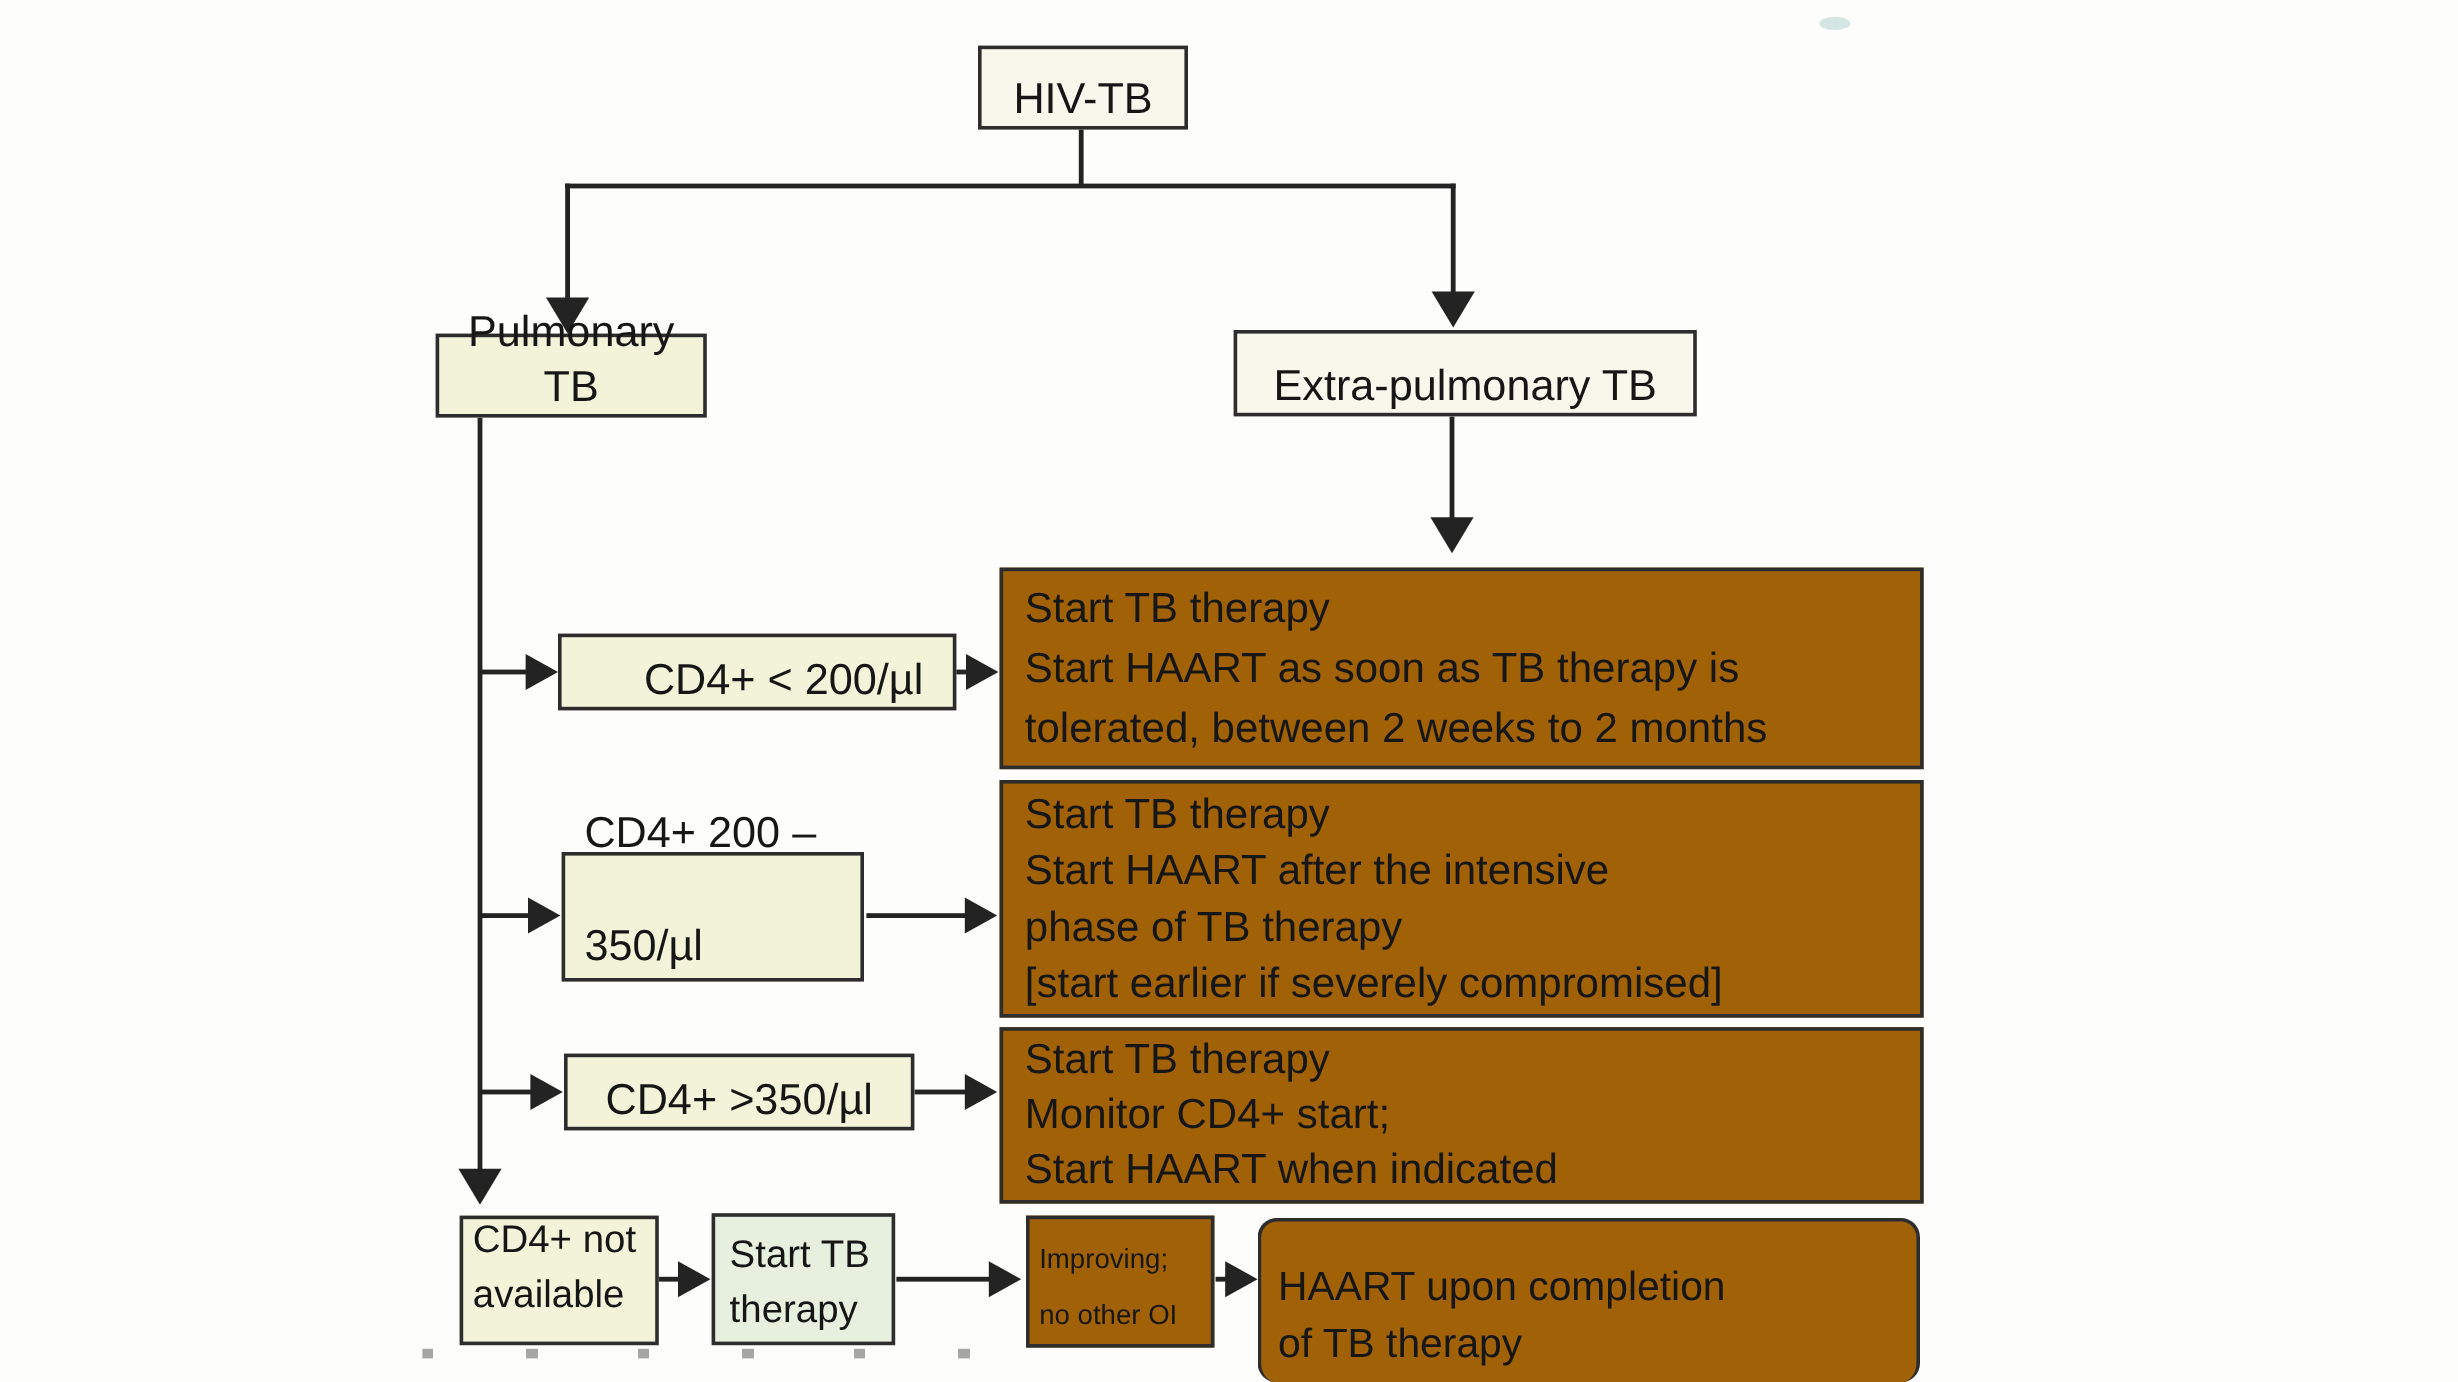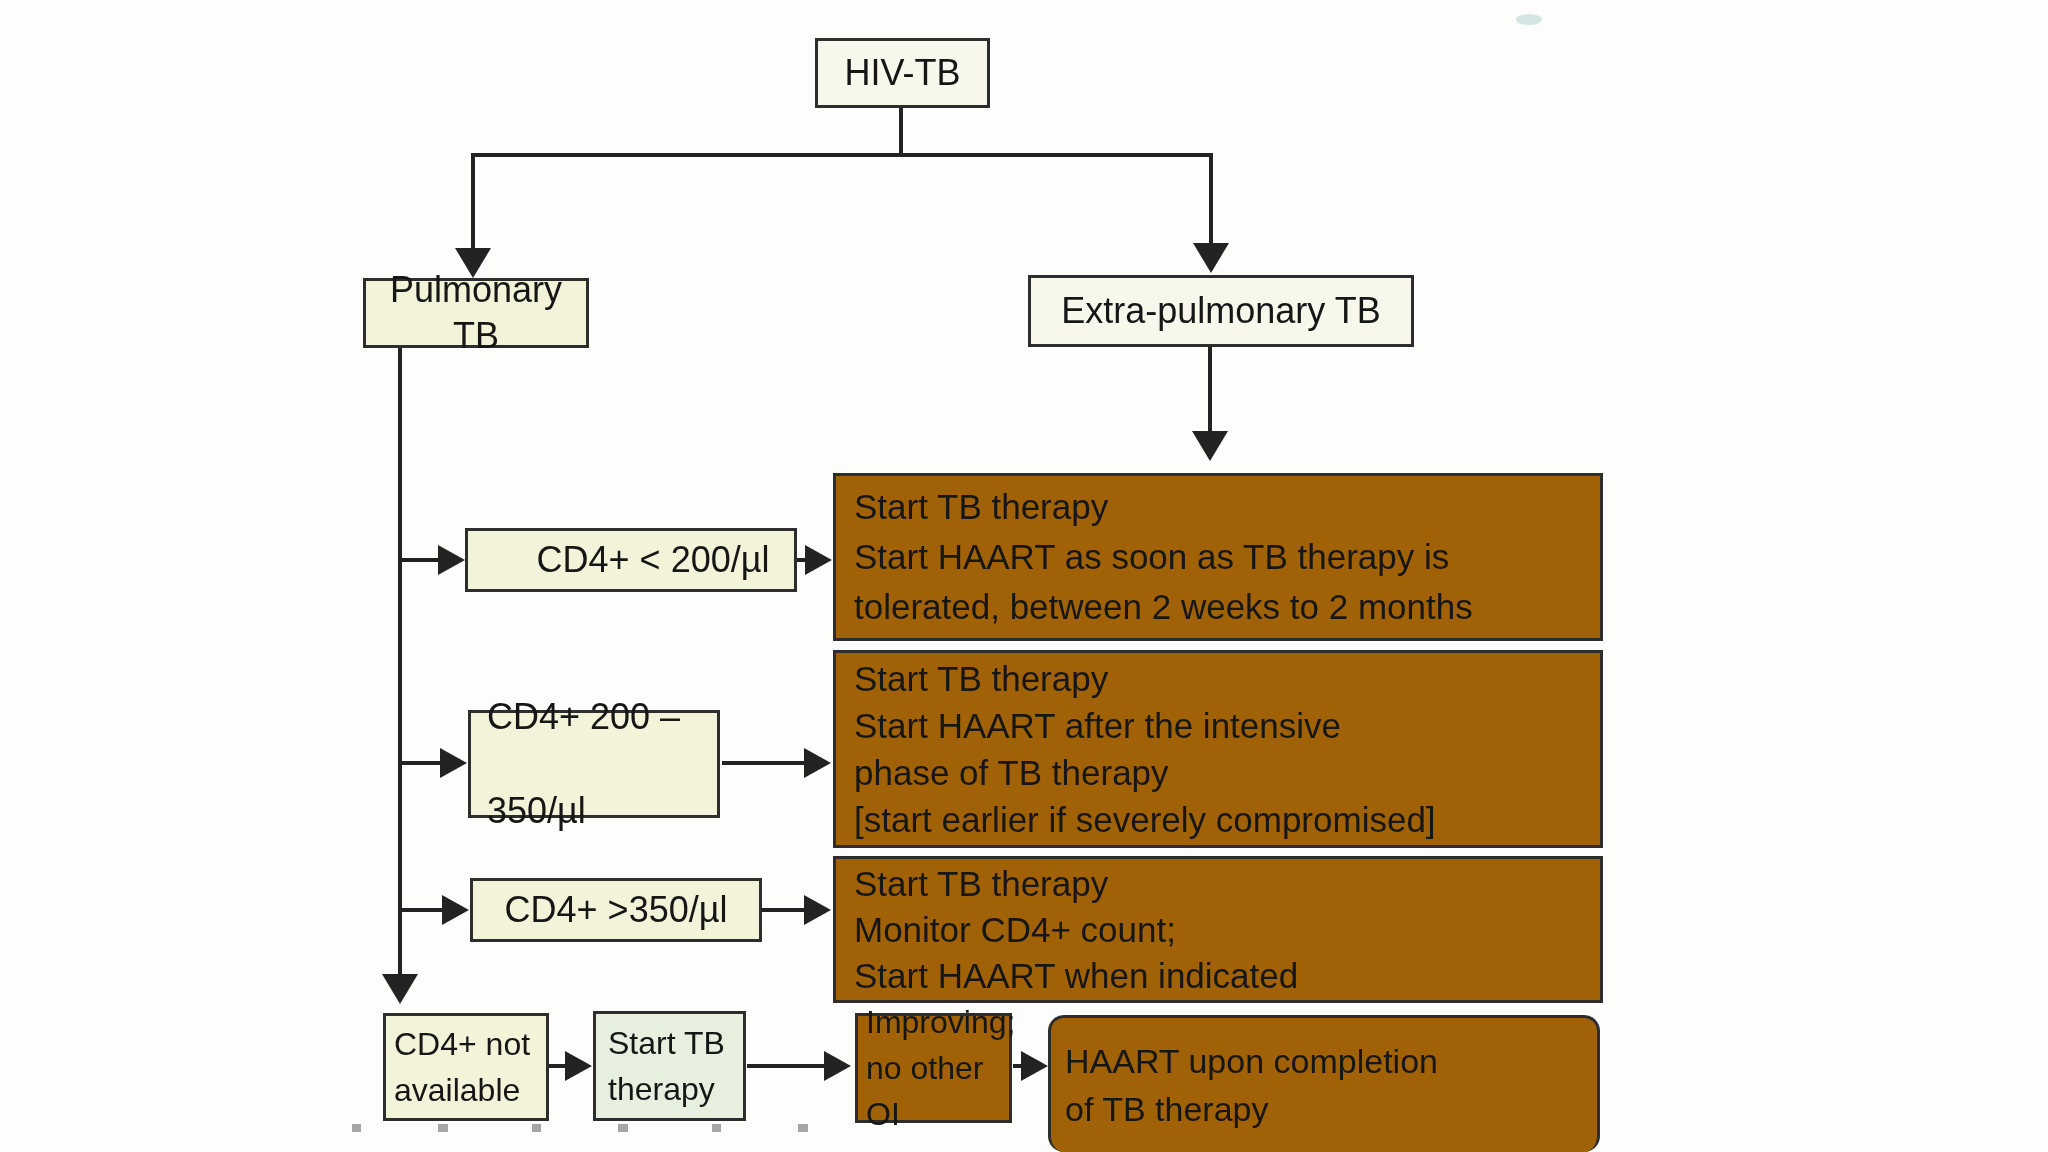--- a/index.html
+++ b/index.html
@@ -13,21 +13,21 @@
     overflow: hidden;
   }
   .node {
     position: absolute;
     box-sizing: border-box;
     border: 3px solid #2d2d2d;
     background: #fbfbf4;
     color: #161616;
     display: flex;
     flex-direction: column;
-    justify-content: center;
+    justify-content: flex-end;
   }
   .node.center { align-items: center; text-align: center; }
   .node.left   { align-items: flex-start; text-align: left; }
   .fill-cream  { background: #f2f3d8; }
   .fill-light  { background: #f7f7ec; }
   .fill-green  { background: #e7f0de; }
   .fill-white  { background: #a16207; }
   .line { position: absolute; background: #232323; }
   .arrow-right {
     position: absolute; width: 0; height: 0;
@@ -38,21 +38,21 @@
   .arrow-down {
     position: absolute; width: 0; height: 0;
     border-left: 18px solid transparent;
     border-right: 18px solid transparent;
     border-top: 30px solid #232323;
   }
   .t36 { font-size: 36px; line-height: 46px; }
   .t35 { font-size: 35px; line-height: 50px; }
   .t34 { font-size: 34px; line-height: 47px; border-radius: 16px; }
   .t32 { font-size: 32px; line-height: 46px; }
-  .t31 { font-size: 32px; line-height: 46px; }
+  .t31 { font-size: 23px; line-height: 46px; }
   
   .caption-fragment {
     position: absolute; left: 352px; top: 1124px; width: 470px; height: 8px;
     opacity: 0.45;
     background: repeating-linear-gradient(90deg,
       #3a3a3a 0 9px, transparent 9px 86px,
       #3a3a3a 86px 96px, transparent 96px 180px);
   }
   .smudge {
     position: absolute; left: 1516px; top: 14px; width: 26px; height: 11px;
@@ -134,21 +134,21 @@
     <div>phase of TB therapy</div>
     <div>[start earlier if severely compromised]</div>
   </div>
 
   <div class="node center fill-cream t36" style="left:470px; top:878px; width:292px; height:64px;">
     <span>CD4+ &gt;350/µl</span>
   </div>
 
   <div class="node left fill-white t35" style="left:833px; top:856px; width:770px; height:147px; padding:2px 18px; line-height:46px;">
     <div>Start TB therapy</div>
-    <div>Monitor CD4+ count;</div>
+    <div>Monitor CD4+ start;</div>
     <div>Start HAART when indicated</div>
   </div>
 
   <div class="node left fill-cream t32" style="left:383px; top:1013px; width:166px; height:108px; padding:17px 8px;">
     <div>CD4+ not</div>
     <div>available</div>
   </div>
 
   <div class="node left fill-green t32" style="left:593px; top:1011px; width:153px; height:110px; padding:4px 12px;">
     <div>Start TB</div>

